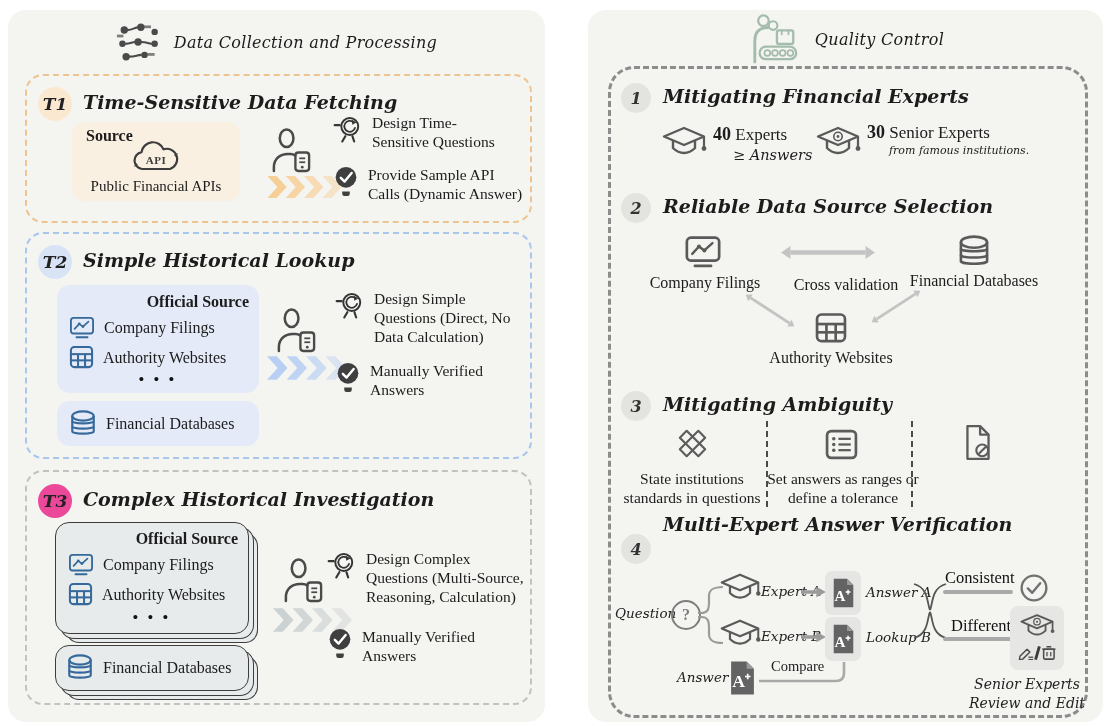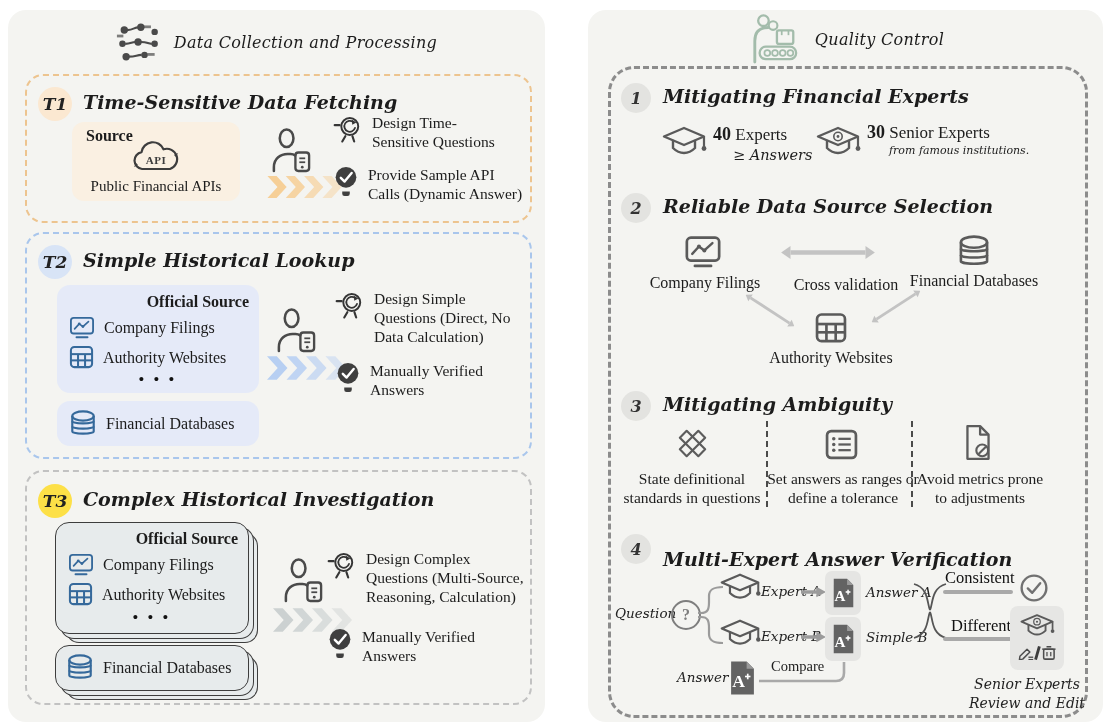--- a/index.html
+++ b/index.html
@@ -277,21 +277,21 @@
     </div>
     <div class="bullet" style="left:308px;top:128px">
       <svg width="26" height="32">
           <use href="#sym-bulbcheck"></use>
         </svg>
       <div class="btxt" style="width:128px">Manually Verified Answers</div>
     </div>
   </div>
 
   <div class="tbox bt3" style="left:17px;top:460px;width:503px;height:231px">
-    <div class="badge" style="left:11px;top:12px;background:#fde047">T3</div>
+    <div class="badge" style="left:11px;top:12px;background:#ec4899">T3</div>
     <div class="stitle" style="left:56px;top:16px">Complex Historical Investigation</div>
     <div class="stack abs" style="left:28px;top:50px;width:192px;height:110px">
       <div class="boldlab" style="position:absolute;right:10px;top:7px">Official Source</div>
       <div class="irow" style="left:12px;top:30px">
         <svg width="26" height="24" style="color:#35699b">
             <use href="#sym-chart"></use>
           </svg>
         <span class="blab">Company Filings</span>
       </div>
       <div class="irow" style="left:12px;top:59px">
@@ -383,34 +383,33 @@
     <svg class="abs" width="34" height="33" style="left:203px;top:243px;color:#5a5a5a">
         <use href="#sym-table"></use>
       </svg>
     <div class="abs" style="left:145px;top:280px;width:150px;text-align:center;font-size:16px">Authority Websites</div>
 
     <div class="nbadge" style="left:10px;top:322px">3</div>
     <div class="stitle" style="left:52px;top:324px">Mitigating Ambiguity</div>
     <svg class="abs" width="37" height="37" style="left:63px;top:356px">
         <use href="#sym-rulerpencil"></use>
       </svg>
-    <div class="cap3" style="left:6px;top:400px;width:150px">State definitional standards in questions</div>
+    <div class="cap3" style="left:6px;top:400px;width:150px">State institutions standards in questions</div>
     <div class="vsep" style="left:155px;top:352px;height:86px"></div>
     <svg class="abs" width="33" height="31" style="left:214px;top:360px">
         <use href="#sym-list"></use>
       </svg>
     <div class="cap3" style="left:156px;top:400px;width:152px">Set answers as ranges or define a tolerance</div>
     <div class="vsep" style="left:300px;top:352px;height:86px"></div>
     <svg class="abs" width="30" height="38" style="left:352px;top:355px">
         <use href="#sym-docslash"></use>
       </svg>
-    <div class="cap3" style="left:304px;top:400px;width:130px">Avoid metrics prone to adjustments</div>
 
     <div class="nbadge" style="left:10px;top:465px">4</div>
-    <div class="stitle" style="left:52px;top:479px">Multi-Expert Answer Verification</div>
+    <div class="stitle" style="left:52px;top:444px">Multi-Expert Answer Verification</div>
 
     <div class="flowlab" style="left:4px;top:536px;width:52px;text-align:right">Question</div>
     <div class="qcirc" style="left:60px;top:531px;width:26px;height:26px">
       <span>?</span>
     </div>
     <svg class="abs" width="26" height="82" style="left:87px;top:505px">
       <path d="M0 39 H3 C10 39 11 35 11 28 V22 C11 15 16 13 25 13" fill="none" stroke="#9b9b9b" stroke-width="2.2"></path>
       <path d="M0 43 H3 C10 43 11 47 11 54 V60 C11 67 16 69 25 69" fill="none" stroke="#9b9b9b" stroke-width="2.2"></path>
     </svg>
     <svg class="abs" width="42" height="33" style="left:108px;top:502px;color:#5a5a5a">
@@ -432,21 +431,21 @@
       </svg>
     <div class="flowlab" style="left:150px;top:559px">Expert B</div>
     <svg class="abs" width="25" height="12" style="left:190px;top:562px;color:#9b9b9b">
         <use href="#sym-arrowR"></use>
       </svg>
     <div class="gwrap" style="left:214px;top:548px;width:36px;height:44px">
       <svg width="25" height="32">
           <use href="#sym-adoc"></use>
         </svg>
     </div>
-    <div class="flowlab" style="left:255px;top:560px">Simple B</div>
+    <div class="flowlab" style="left:255px;top:560px">Lookup B</div>
 
     <div class="flowlab" style="left:66px;top:600px">Answer</div>
     <svg class="abs" width="29" height="38" style="left:117px;top:590px">
         <use href="#sym-adoc"></use>
       </svg>
     <div class="abs" style="left:160px;top:589px;font-size:14.5px">Compare</div>
     <svg class="abs" width="92" height="26" style="left:148px;top:592px">
       <path d="M0 20 H77 Q85 20 85 12 V1" fill="none" stroke="#a9a9a9" stroke-width="2.6"></path>
     </svg>
 

